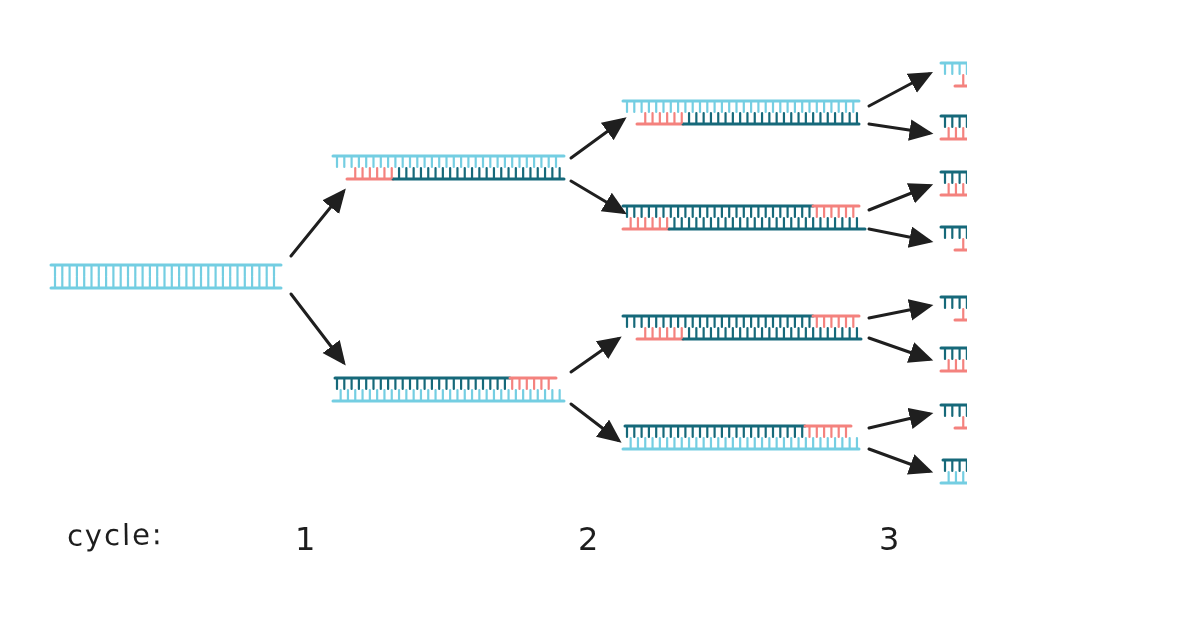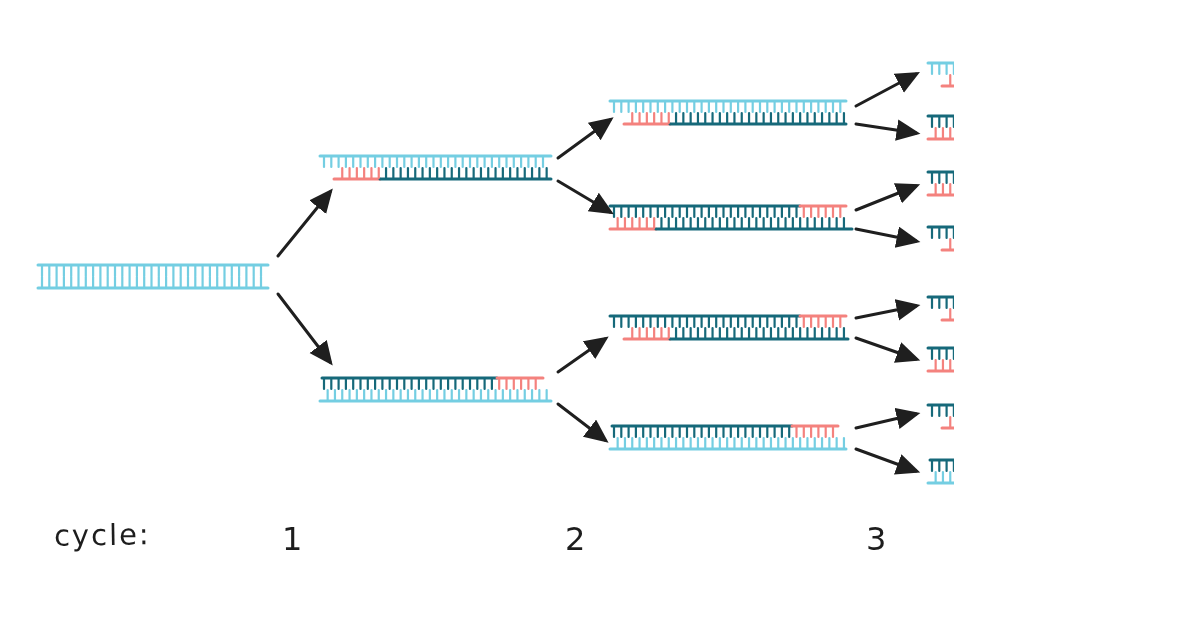--- a/index.html
+++ b/index.html
@@ -2,20 +2,21 @@
 <html><head>
 <meta charset="utf-8">
 <style>
   html,body{margin:0;padding:0;background:#ffffff;}
   .stage{
     position:relative;
     width:954px;height:628px;
     background:#ffffff;
     overflow:hidden;
     font-family:"DejaVu Sans", sans-serif;
+    margin-left:13px;
   }
   .stage svg{position:absolute;left:0;top:0;}
   .lbl{
     position:absolute;
     color:#1d1d1d;
     font-family:"DejaVu Sans", sans-serif;
     user-select:none;
     white-space:nowrap;
   }
   .caption{left:54px;top:518px;font-size:29px;letter-spacing:2px;transform:rotate(-1deg);}

